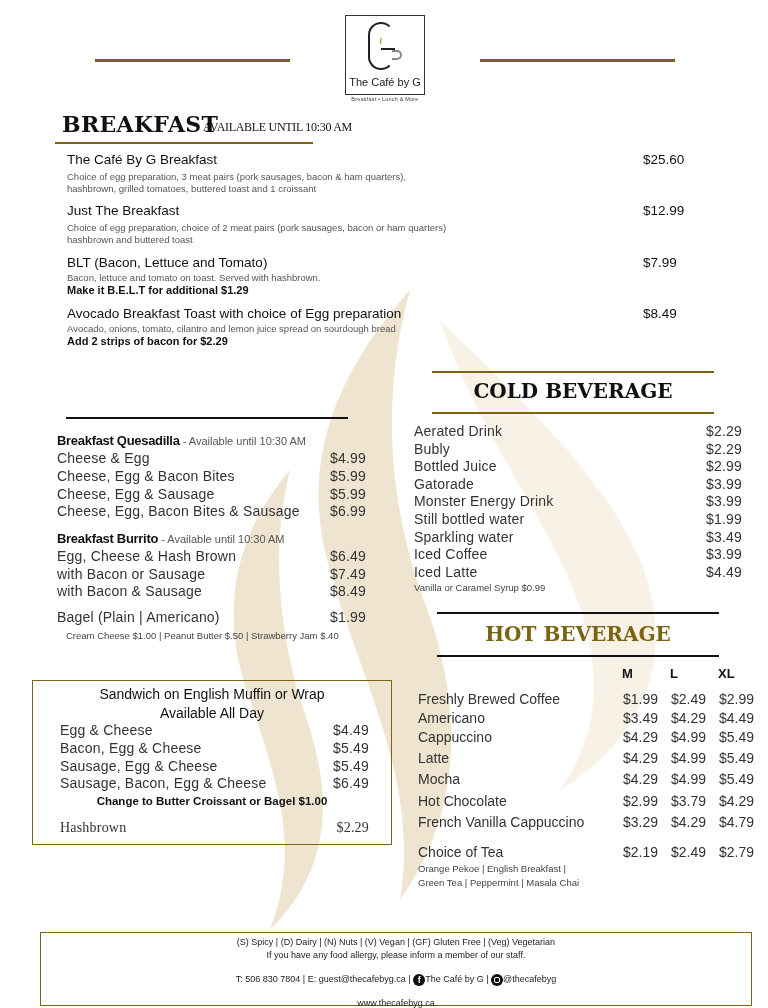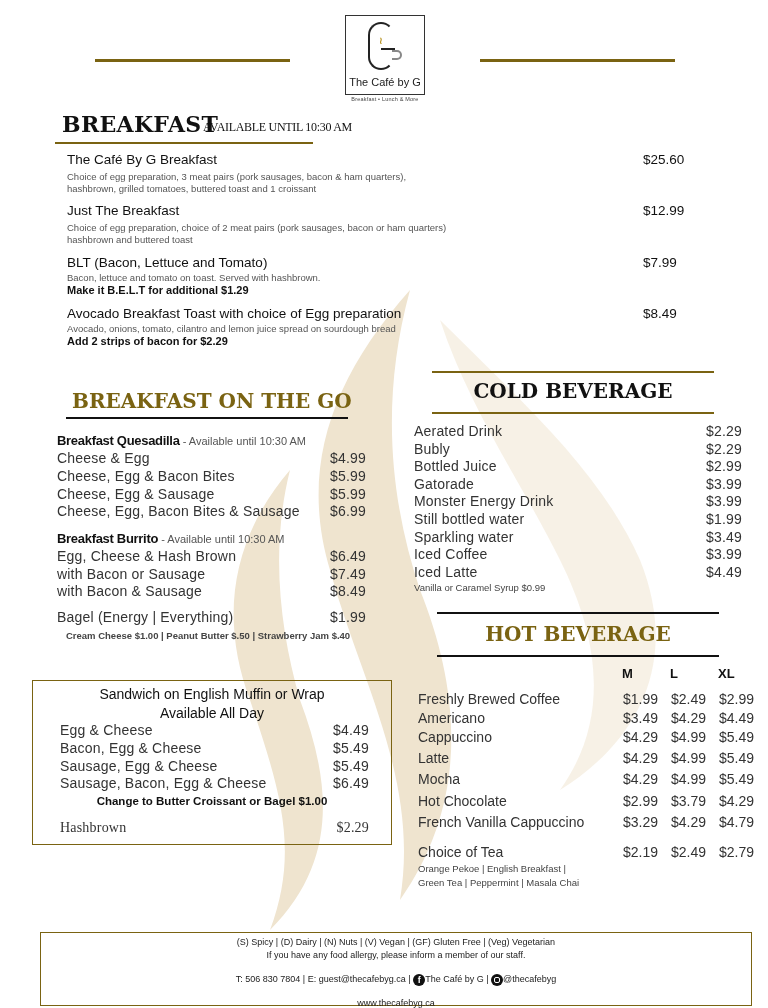--- a/index.html
+++ b/index.html
@@ -93,21 +93,20 @@
   <div class="item-title" style="left:67px;top:255px;">BLT (Bacon, Lettuce and Tomato)</div>
   <div class="item-desc" style="left:67px;top:272px;">Bacon, lettuce and tomato on toast. Served with hashbrown.</div>
   <div class="item-extra" style="left:67px;top:284px;">Make it B.E.L.T for additional $1.29</div>
   <div class="item-price" style="left:643px;top:255px;">$7.99</div>
 
   <div class="item-title" style="left:67px;top:306px;">Avocado Breakfast Toast with choice of Egg preparation</div>
   <div class="item-desc" style="left:67px;top:323px;">Avocado, onions, tomato, cilantro and lemon juice spread on sourdough bread</div>
   <div class="item-extra" style="left:67px;top:335px;">Add 2 strips of bacon for $2.29</div>
   <div class="item-price" style="left:643px;top:306px;">$8.49</div>
 
-  <div class="abs serif h-section h-gold" style="left:72px;top:389px;">BREAKFAST ON THE GO</div>
   <div class="black-line" style="left:66px;top:417px;width:282px;"></div>
 
   <div class="sub-head" style="left:57px;top:433px;">
     <span>Breakfast Quesadilla</span><span class="note"> - Available until 10:30 AM</span>
   </div>
   <div class="row" style="left:57px;top:450px;width:309px;">
       <span>Cheese &amp; Egg</span>
       <span class="price">$4.99</span>
     </div>
   <div class="row" style="left:57px;top:468px;width:309px;">
@@ -133,24 +132,24 @@
   <div class="row" style="left:57px;top:566px;width:309px;">
       <span>with Bacon or Sausage</span>
       <span class="price">$7.49</span>
     </div>
   <div class="row" style="left:57px;top:583px;width:309px;">
       <span>with Bacon &amp; Sausage</span>
       <span class="price">$8.49</span>
     </div>
 
   <div class="row" style="left:57px;top:609px;width:309px;">
-      <span>Bagel (Energy | Everything)</span>
+      <span>Bagel (Plain | Americano)</span>
       <span class="price">$1.99</span>
     </div>
-  <div class="small-note" style="left:66px;top:630px;font-weight:bold;">Cream Cheese $1.00 | Peanut Butter $.50 | Strawberry Jam $.40</div>
+  <div class="small-note" style="left:66px;top:630px;">Cream Cheese $1.00 | Peanut Butter $.50 | Strawberry Jam $.40</div>
 
   <div class="sandwich-box"></div>
   <div class="box-title" style="top:705px;">Available All Day</div>
   <div class="box-title" style="top:686px;">Sandwich on English Muffin or Wrap</div>
   <div class="row" style="left:60px;top:722px;width:309px;">
       <span>Egg &amp; Cheese</span>
       <span class="price">$4.49</span>
     </div>
   <div class="row" style="left:60px;top:740px;width:309px;">
       <span>Bacon, Egg &amp; Cheese</span>

